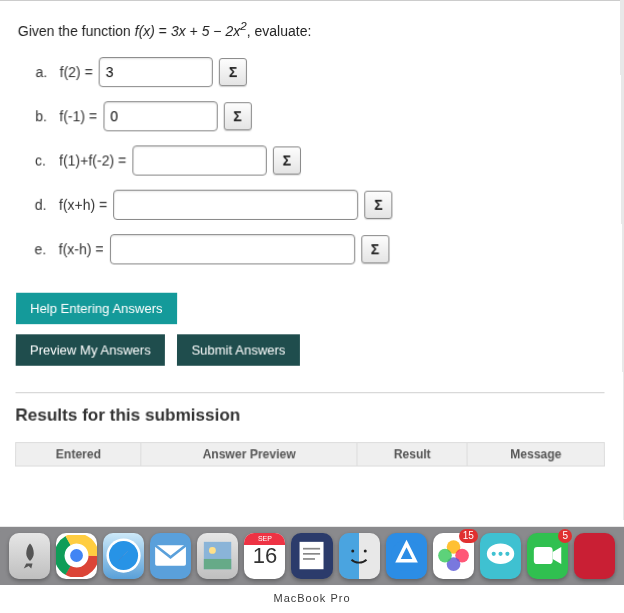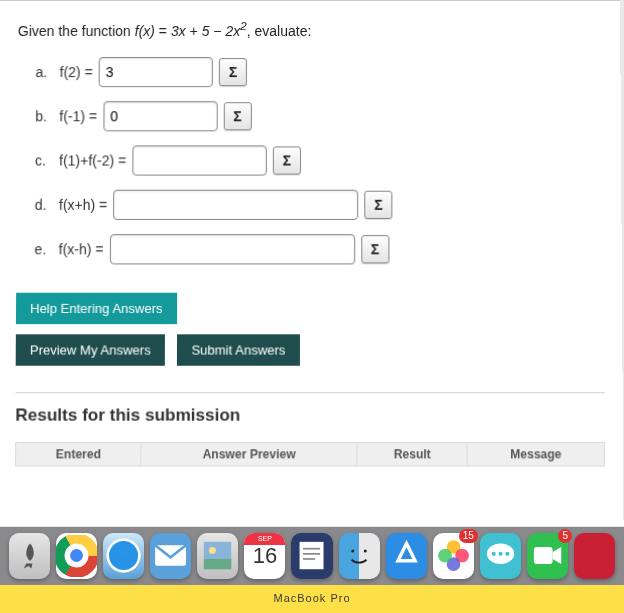--- a/index.html
+++ b/index.html
@@ -158,21 +158,21 @@
   .cal-top {
     position:absolute;top:0;left:0;right:0;height:12px;
     background:#e34;border-radius:10px 10px 0 0;
     font-size:7px;color:#fff;text-align:center;line-height:12px;
   }
   .cal-num { font-size:22px;font-weight:300;color:#333;margin-top:0;}
   .rocket svg, .dots svg { width: 30px; height: 30px; }
   .macbook-area {
     position:absolute;
     bottom:0;left:0;right:0;height:28px;
-    background:#fde047;
+    background:#ffffff;
     color:#3a3a3a;
     font-size:11px;
     text-align:center;
     line-height:26px;
     letter-spacing:1px;
   }
   .left-edge {
     position:absolute;
     left:0;top:125px;width:6px;height:28px;
     background:#2a2a2a;

